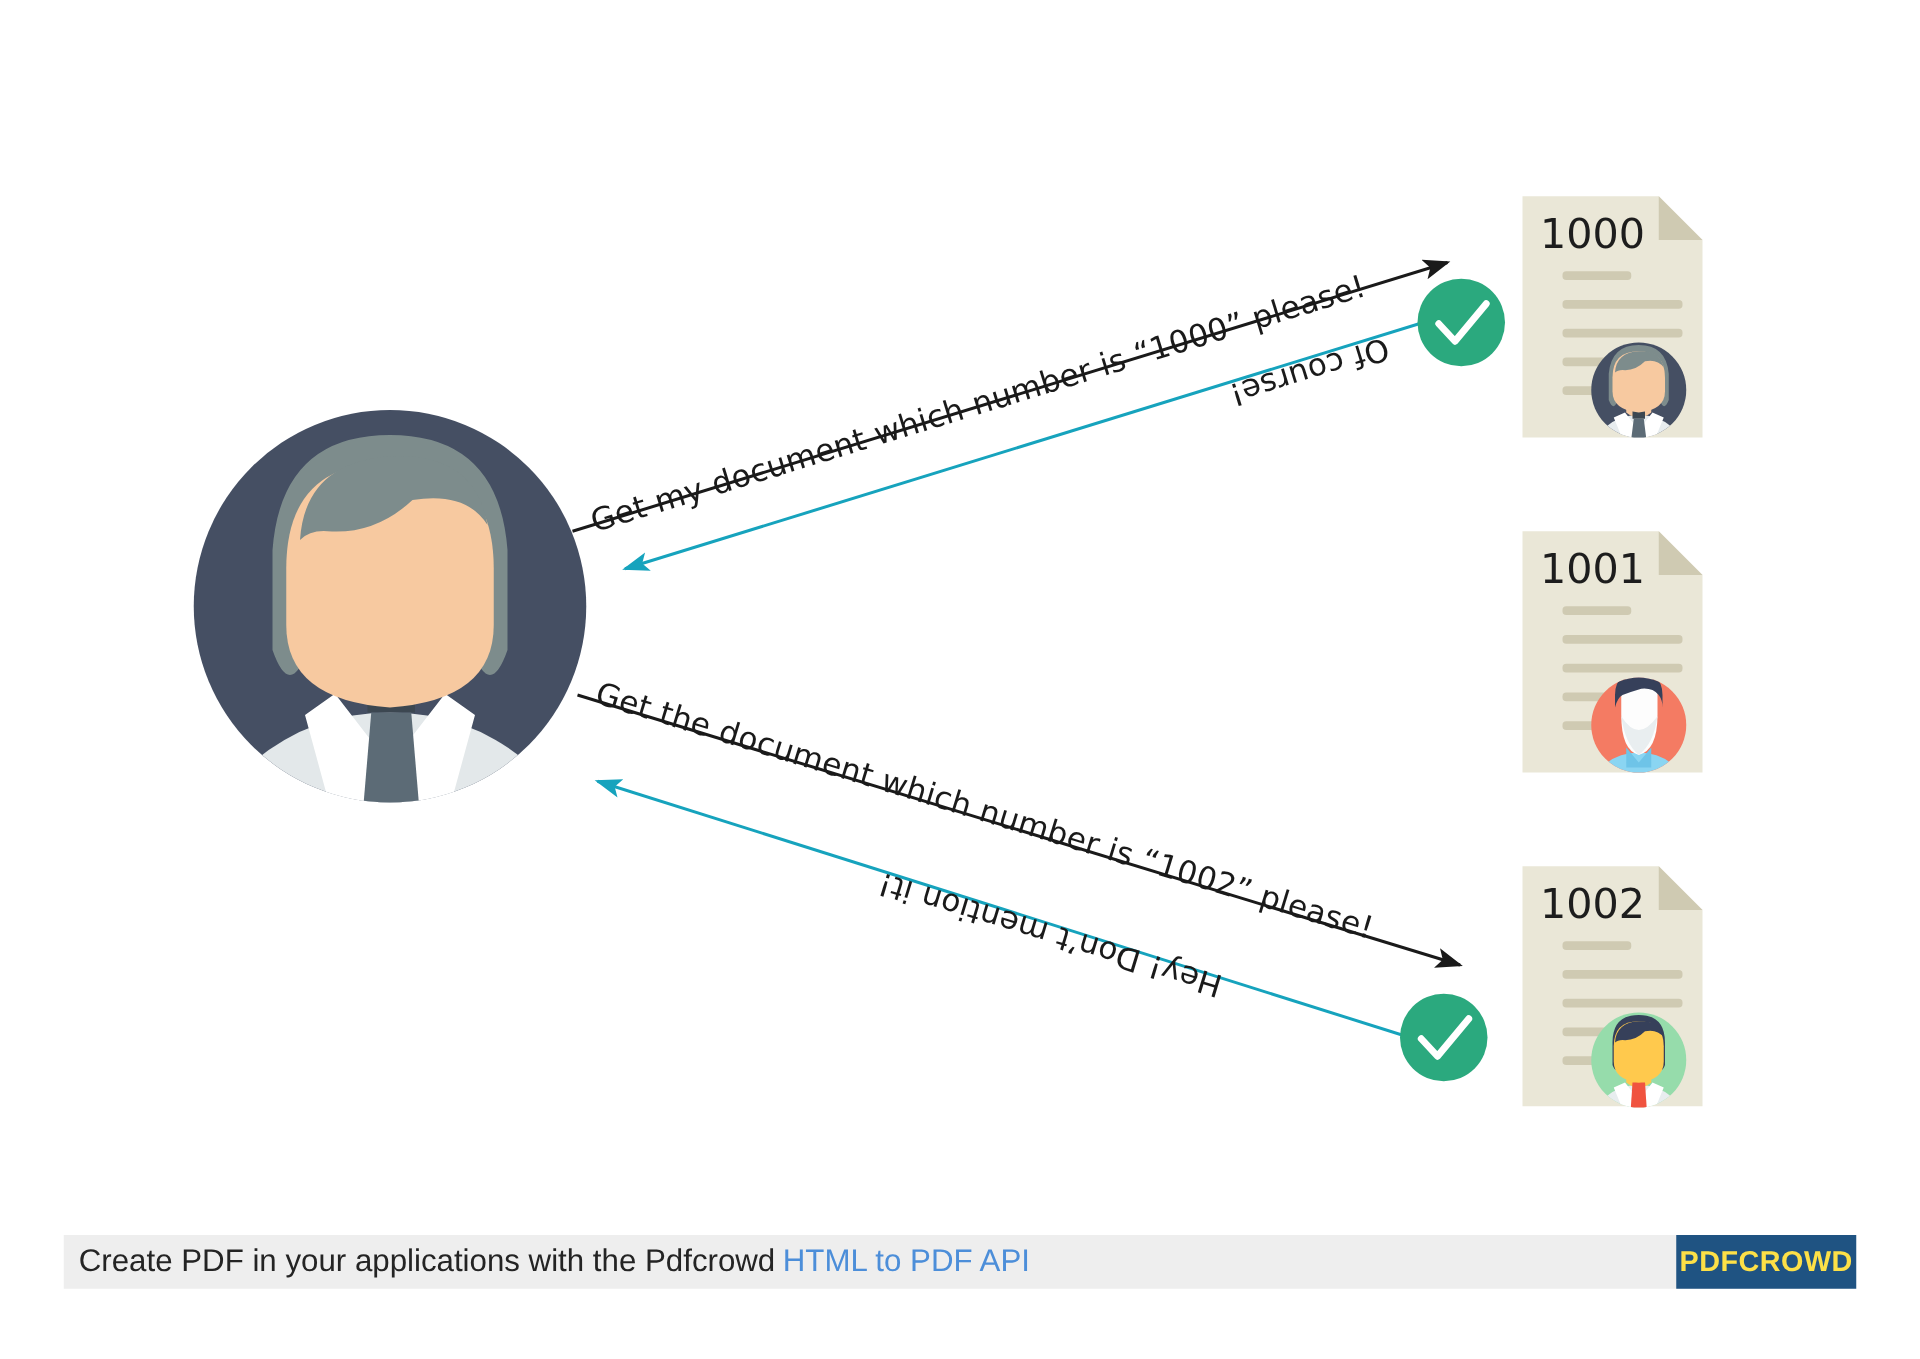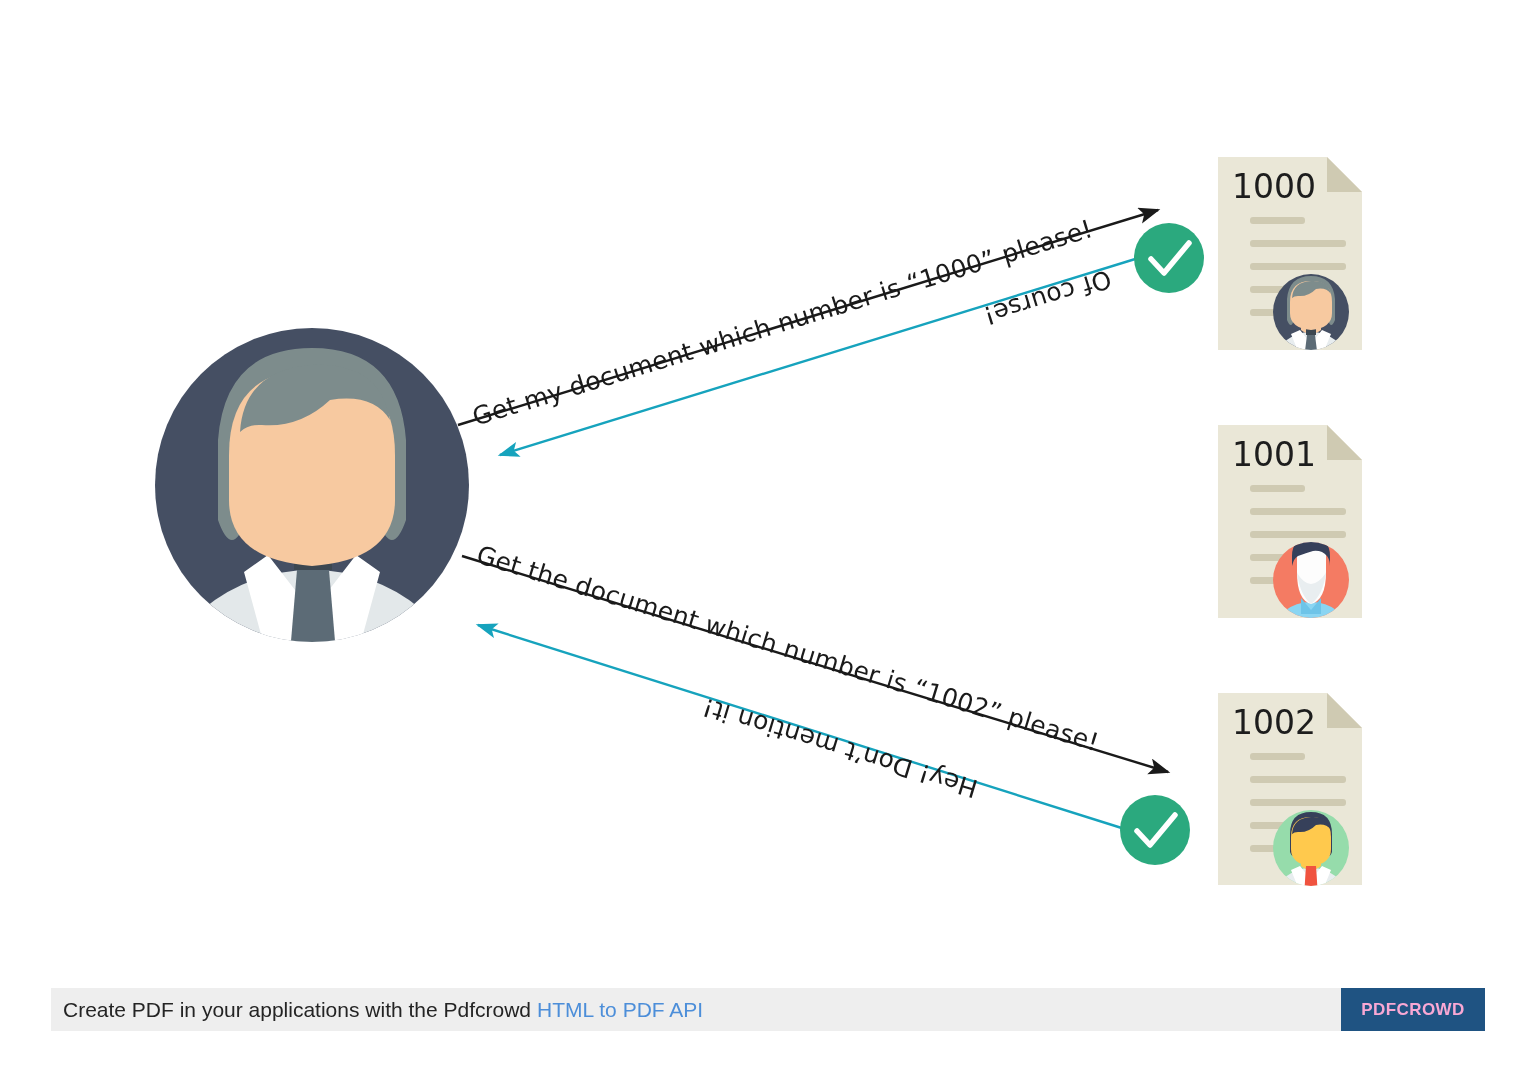--- a/index.html
+++ b/index.html
@@ -45,21 +45,21 @@
     left: 51px;
     top: 988px;
     width: 1389px;
     height: 43px;
     background: #eeeeee;
     display: flex;
     align-items: center;
   }
   #footer-text {
     font-family: "Liberation Sans", sans-serif;
-    font-size: 21px;
+    font-size: 25px;
     color: #242424;
     margin-left: 12px;
     white-space: nowrap;
   }
   #footer-link {
     color: #4c8ed9;
     text-decoration: none;
     margin-left: 6px;
   }
   #pdfcrowd-badge {
@@ -68,23 +68,23 @@
     top: 988px;
     width: 144px;
     height: 43px;
     background: #1f5382;
     display: flex;
     align-items: center;
     justify-content: center;
   }
   #pdfcrowd-badge-text {
     font-family: "Liberation Sans", sans-serif;
-    font-size: 17px;
+    font-size: 23px;
     font-weight: bold;
-    color: #f9a8d4;
+    color: #fde047;
     letter-spacing: 0.4px;
   }
 </style>
 </head>
 <body>
 
 <div id="stage">
 
   <svg id="diagram" viewBox="0 0 1536 1087">
     <defs>

